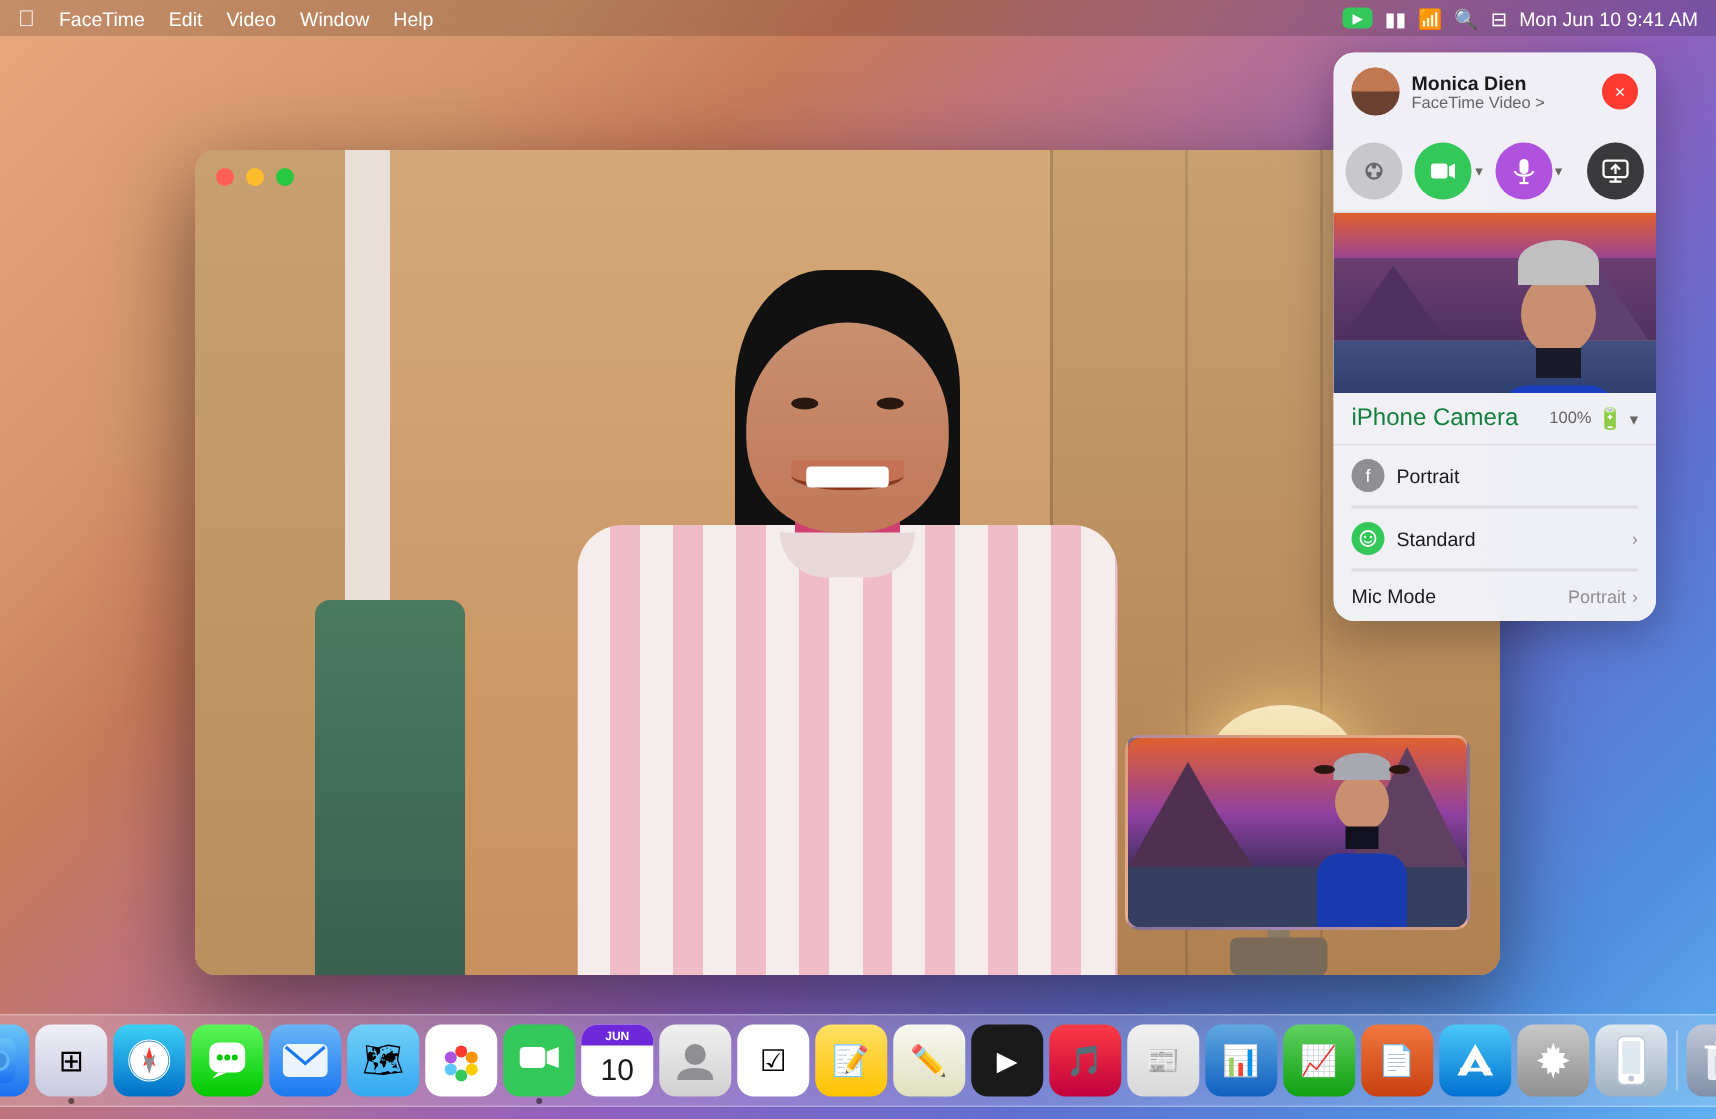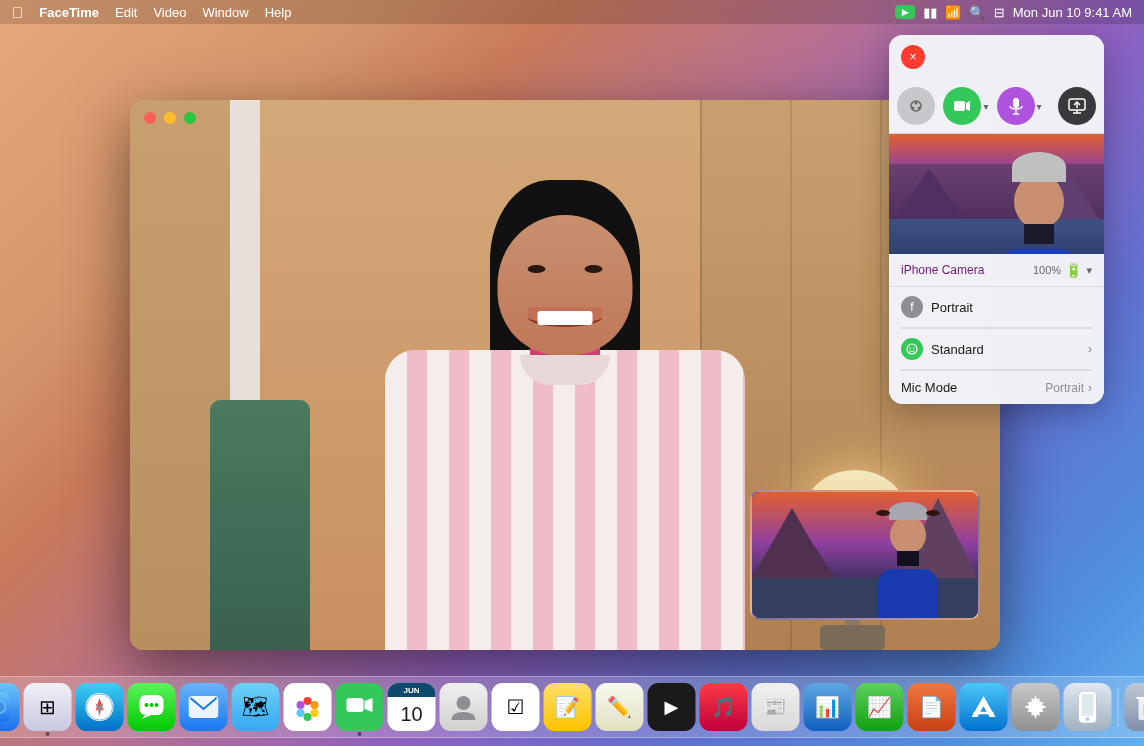--- a/index.html
+++ b/index.html
@@ -35,21 +35,21 @@
       align-items: center;
       gap: 8px;
     }
     .menubar-item {
       color: white;
       font-size: 13px;
       font-weight: 500;
       cursor: pointer;
     }
     .menubar-item.bold {
-      font-weight: 700;
+      font-weight: 400;
       text-align: right;
     }
     .apple-logo {
       color: white;
       font-size: 15px;
     }
     .menubar-time {
       color: white;
       font-size: 13px;
       font-weight: 500;
@@ -237,22 +237,22 @@
       background: rgba(240,240,245,0.95);
     }
     .camera-header {
       display: flex;
       align-items: center;
       justify-content: space-between;
       padding: 8px 12px;
       border-bottom: 1px solid rgba(0,0,0,0.08);
     }
     .camera-label {
-      font-size: 12px;
-      color: #701a75;
+      font-size: 16px;
+      color: #15803d;
     }
     .battery-indicator {
       display: flex;
       align-items: center;
       gap: 4px;
       font-size: 11px;
       color: #666;
     }
     .battery-icon {
       font-size: 14px;
@@ -607,20 +607,31 @@
         <div class="small-person-body"></div>
       </div>
     </div>
 
   </div>
 </div>
 
 <div class="control-panel">
 
   <div class="panel-header">
+    <div class="panel-user">
+      <div class="panel-avatar">
+        <div style="width:100%;height:50%;background:#c07850;"></div>
+        <div style="width:60%;height:50%;background:#c07850;margin:0 auto;border-radius:50%;position:relative;top:-10px;"></div>
+        <div style="position:absolute;bottom:0;left:0;right:0;height:50%;background:#6a4030;border-radius:0 0 50% 50%;"></div>
+      </div>
+      <div class="panel-user-info">
+        <span class="panel-user-name">Monica Dien</span>
+        <span class="panel-user-sub">FaceTime Video &gt;</span>
+      </div>
+    </div>
     <div class="panel-close">×</div>
   </div>
 
   <div class="control-buttons">
 
     <div class="ctrl-btn">
       <div class="ctrl-btn-circle gray">
         <svg width="16" height="16" viewBox="0 0 16 16">
           <circle cx="8" cy="8" r="5" fill="none" stroke="#666" stroke-width="1.5"></circle>
           <circle cx="8" cy="5" r="1.5" fill="#666"></circle>
@@ -807,21 +818,21 @@
 
   <div class="dock-icon" style="background:#34c759;border-radius:11px;">
     <svg width="28" height="22" viewBox="0 0 28 22">
       <rect x="1" y="2" width="17" height="14" rx="3" fill="white"></rect>
       <polygon points="19,5 27,2 27,16 19,13" fill="white"></polygon>
     </svg>
     <div class="running-dot"></div>
   </div>
 
   <div class="dock-icon" style="background:white;border-radius:11px;flex-direction:column;gap:0;">
-    <div style="background:#0c4a6e;width:100%;height:14px;border-radius:11px 11px 0 0;display:flex;align-items:center;justify-content:center;">
+    <div style="background:#6d28d9;width:100%;height:14px;border-radius:11px 11px 0 0;display:flex;align-items:center;justify-content:center;">
       <span style="color:white;font-size:8px;font-weight:600;">JUN</span>
     </div>
     <div style="display:flex;align-items:center;justify-content:center;flex:1;">
       <span style="font-size:20px;font-weight:300;color:#1a1a1a;">10</span>
     </div>
   </div>
 
   <div class="dock-icon" style="background:linear-gradient(180deg,#f0f0f0 0%,#d0d0d0 100%);border-radius:11px;">
     <svg width="28" height="30" viewBox="0 0 28 30">
       <circle cx="14" cy="11" r="7" fill="#8e8e93"></circle>

